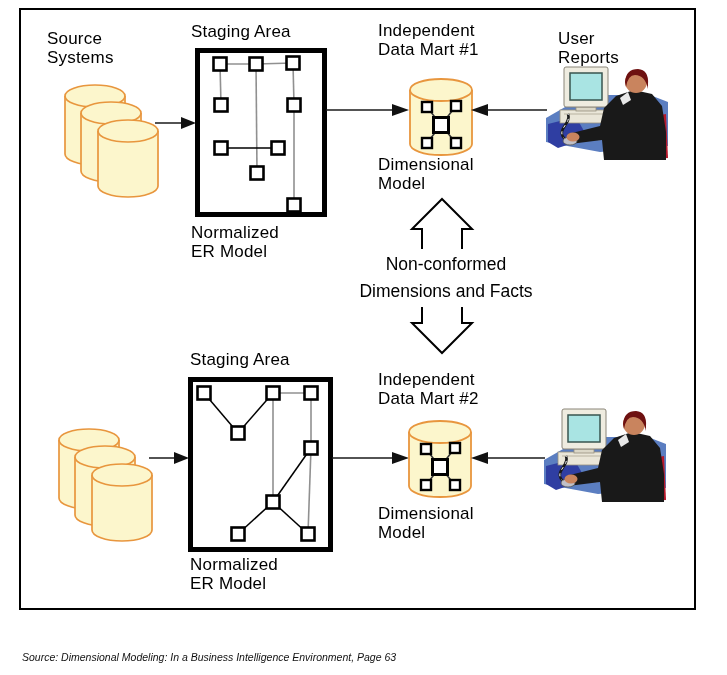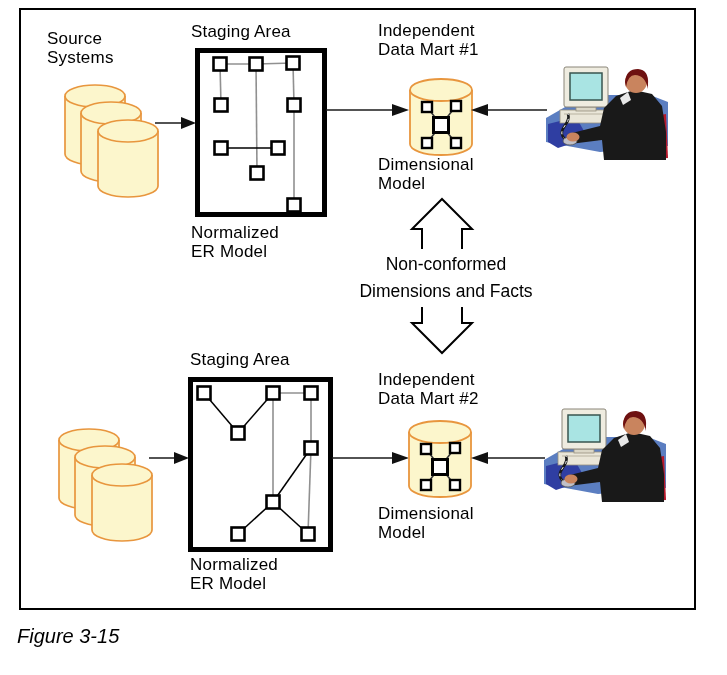--- a/index.html
+++ b/index.html
@@ -141,20 +141,22 @@
     </svg>
 
   <div class="lbl" style="left:378px;top:156px;width:145px;">Dimensional
 Model</div>
 
   <svg class="abs" style="left:471px;top:103px;" width="76" height="14">
     <polygon points="17,1 0,7 17,13" fill="#111"></polygon>
     <line x1="15" y1="7" x2="76" y2="7" stroke="#1a1a1a" stroke-width="1.5"></line>
   </svg>
 
+  <div class="lbl" style="left:558px;top:30px;width:88px;">User
+Reports</div>
 
   <svg class="abs" style="left:546px;top:62px;" width="122" height="98" viewBox="0 0 122 98">
       <use href="#workstation"></use>
     </svg>
 
   <svg class="abs" style="left:407px;top:196px;" width="70" height="160" viewBox="0 0 70 160">
       <use href="#dbl-arrow"></use>
     </svg>
 
   <div class="conn-lbl">Non-conformed
@@ -220,17 +222,17 @@
   <svg class="abs" style="left:471px;top:451px;" width="74" height="14">
     <polygon points="17,1 0,7 17,13" fill="#111"></polygon>
     <line x1="15" y1="7" x2="74" y2="7" stroke="#1a1a1a" stroke-width="1.5"></line>
   </svg>
 
   <svg class="abs" style="left:544px;top:404px;" width="122" height="98" viewBox="0 0 122 98">
       <use href="#workstation"></use>
     </svg>
 
   <div id="caption">
-    <span>Figure 3-15</span>
     <span class="gap"></span>
   </div>
+  <div id="source-note">Source: Dimensional Modeling: In a Business Intelligence Environment, Page 63</div>
 
 </div>
 
 </body></html>

